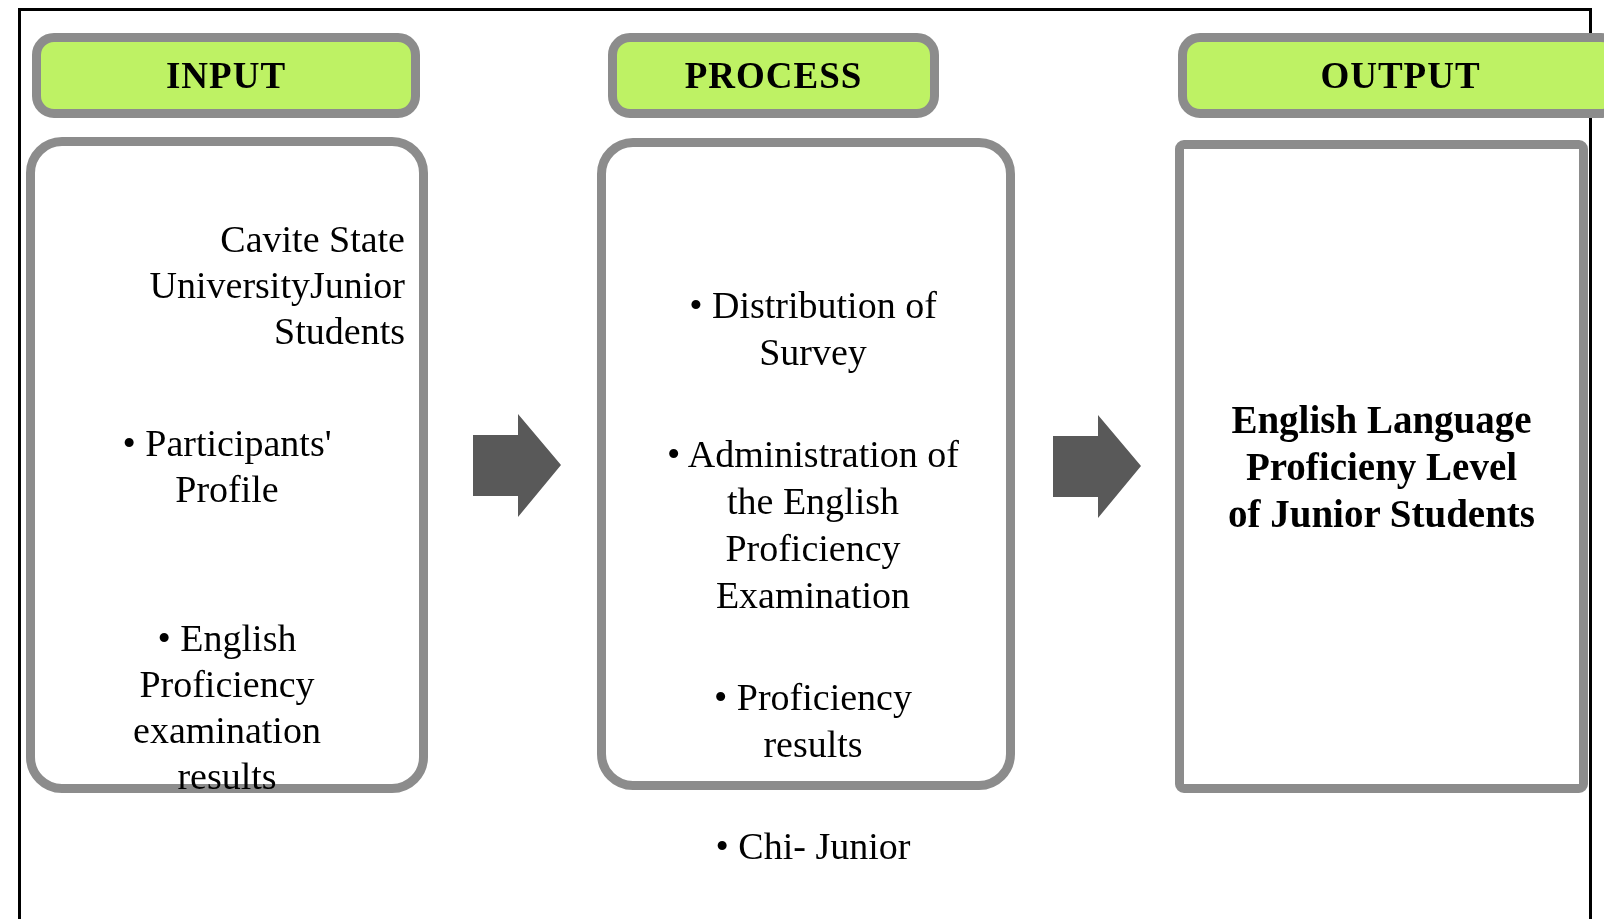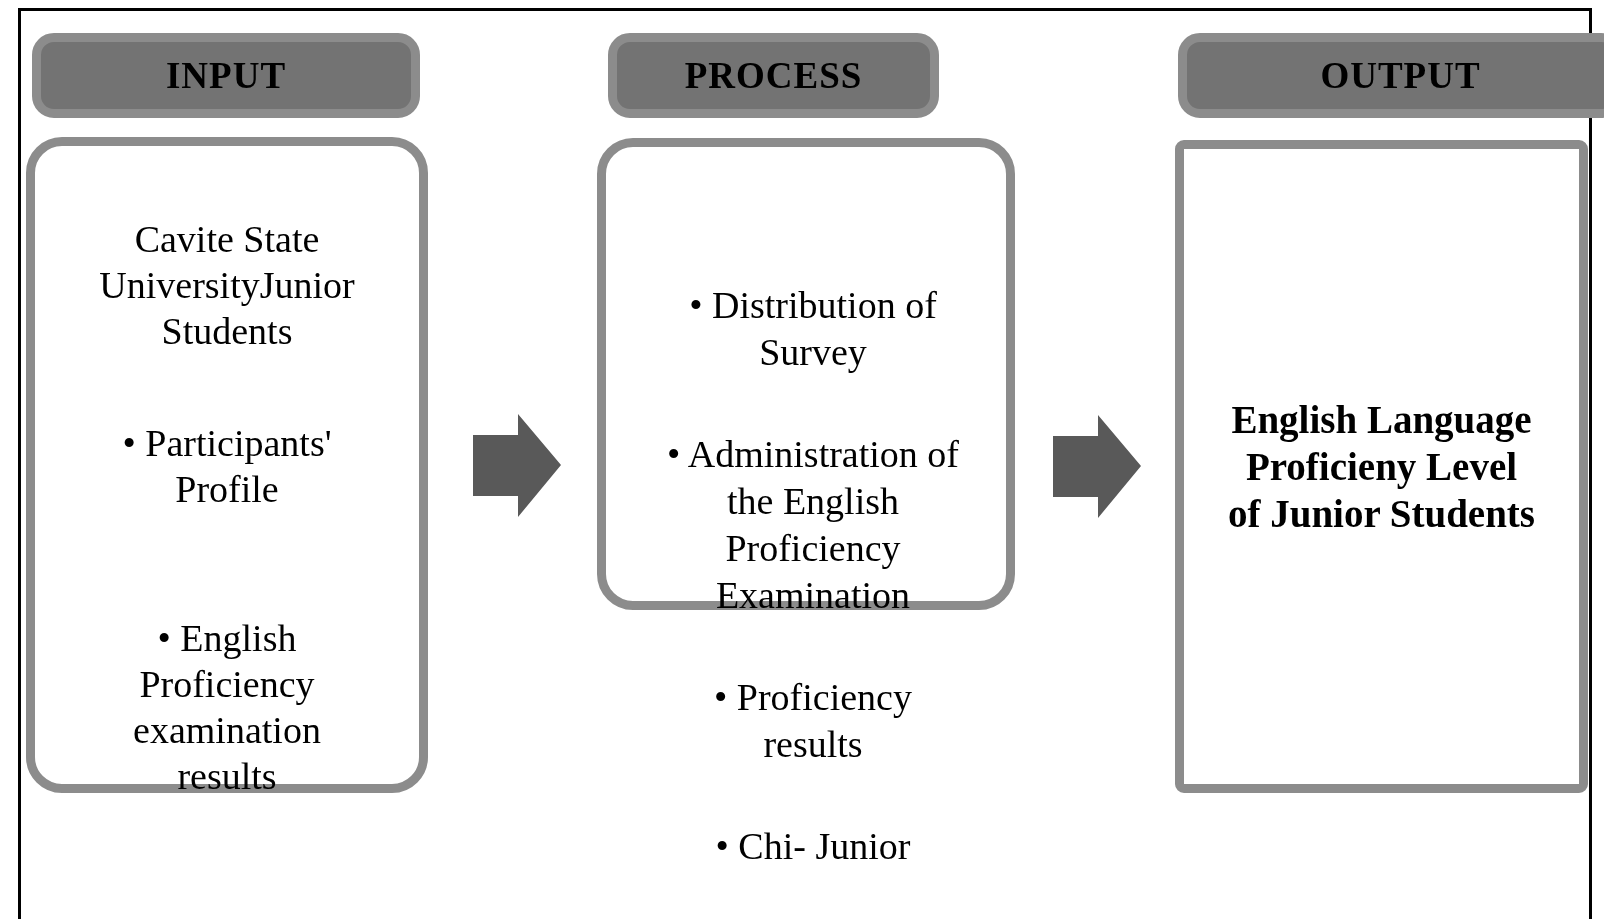--- a/index.html
+++ b/index.html
@@ -23,45 +23,45 @@
     left:18px;top:8px;
     width:1574px;height:960px; 
     border:3px solid var(--frame);
     box-sizing:border-box;
   }
   .hdr-box{
     position:absolute;
     box-sizing:border-box;
     border:9px solid var(--box-border);
     border-radius:22px;
-    background:#737373;
+    background:#bef264;
     display:flex;align-items:center;justify-content:center;
     font-weight:bold;font-size:37px;letter-spacing:1px;
   }
   .content-box{
     position:absolute;
     box-sizing:border-box;
     border:9px solid var(--box-border);
     border-radius:36px;
     background:#fff;
     text-align:center;
     font-size:38px;line-height:46px;
     white-space:pre-line;
   }
   .hdr-input  {left:32px;  top:33px;  width:388px; height:85px;}
   .hdr-process{left:608px; top:33px;  width:331px; height:85px;}
   .hdr-output {left:1178px;top:33px;  width:445px; height:85px;}
 
   .box-input  {left:26px;  top:137px; width:402px; height:656px; padding:24px 14px 0 14px;}
-  .box-process{left:597px; top:138px; width:418px; height:472px; padding:88px 0 0 14px; line-height:47px;}
+  .box-process{left:597px; top:138px; width:418px; height:652px; padding:88px 0 0 14px; line-height:47px;}
   .box-output {left:1175px;top:140px; width:413px; height:653px;
                display:flex;align-items:center;justify-content:center;
                font-weight:bold;font-size:39px;line-height:47px;border-radius:9px;}
 
-  .intro-text{margin:0;}
+  .intro-text{margin:0;text-align:right;}
   .bullet{margin:0;}
   .box-input .bullet-1{margin-top:20px;}
   .box-input .bullet-2{margin-top:57px;}
   .box-process .bullet{margin-bottom:8px;}
 
   .flow-arrow{position:absolute;}
   .arrow-1{left:473px;top:414px;}
   .arrow-2{left:1053px;top:415px;}
 </style>
 </head>

